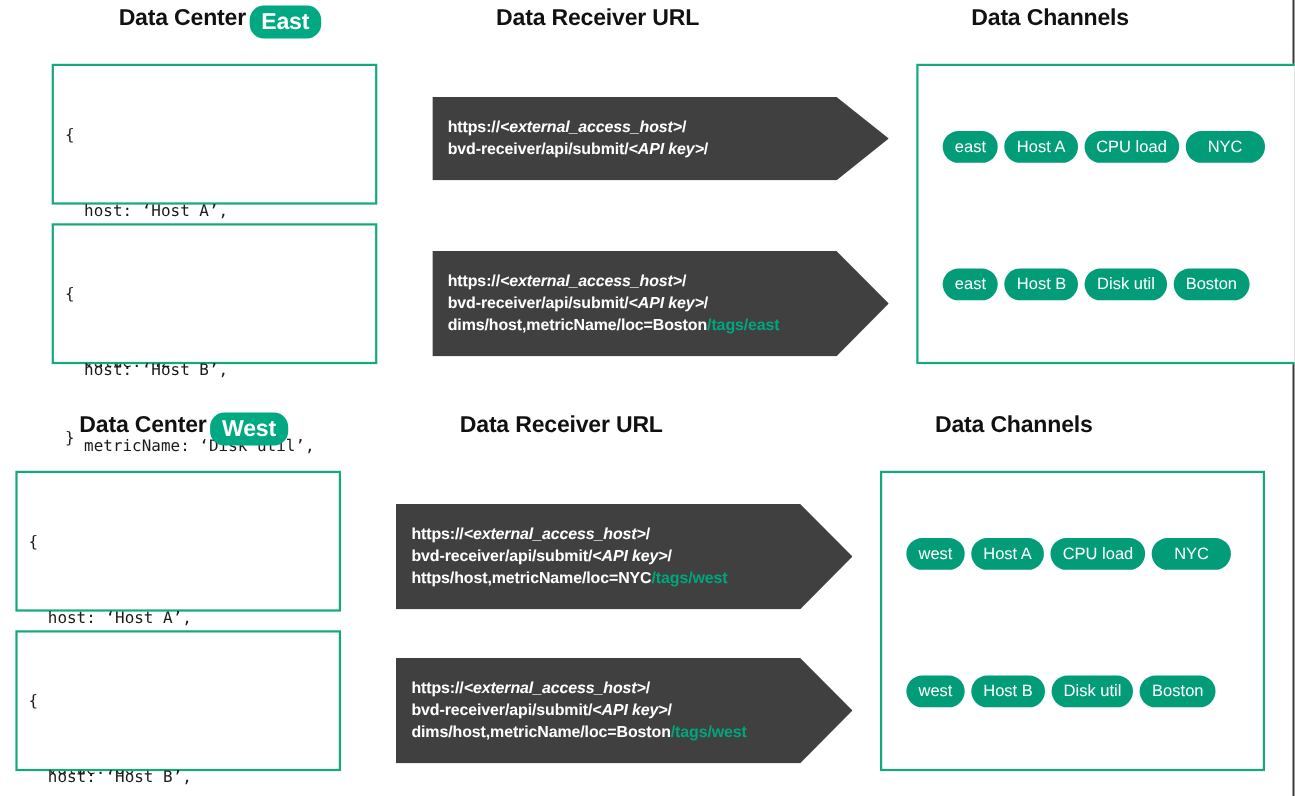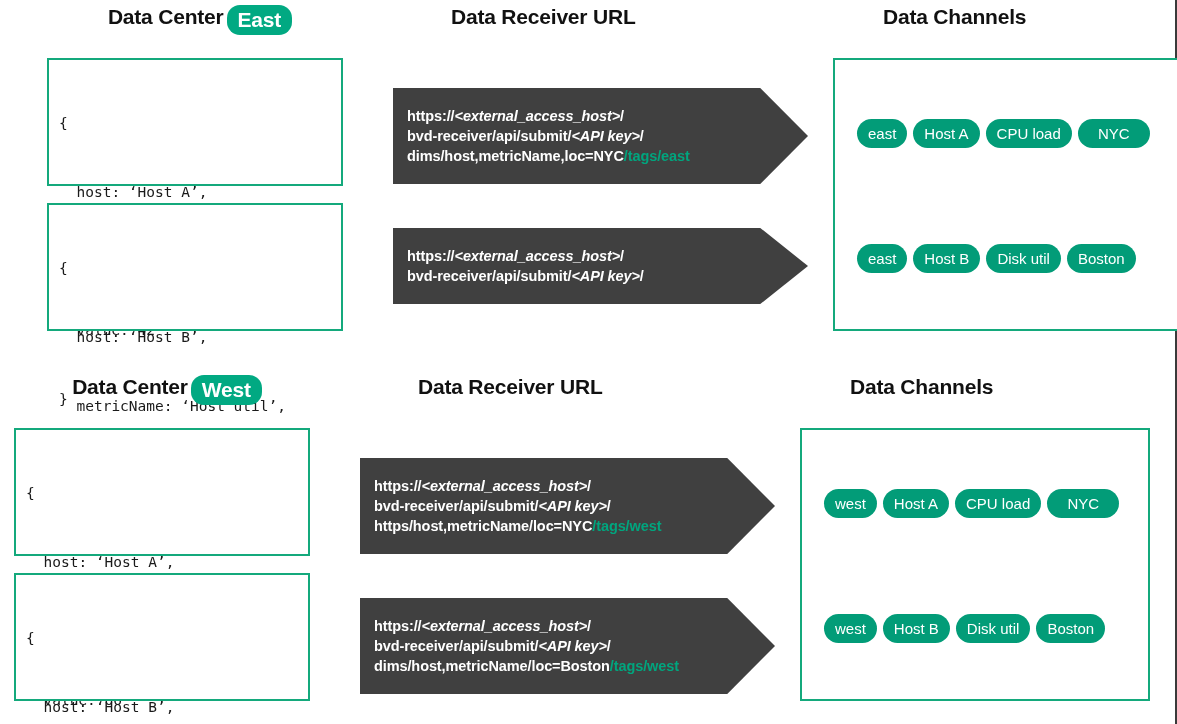--- a/index.html
+++ b/index.html
@@ -121,36 +121,36 @@
     <div class="json-box" style="position:absolute;left:0;top:58px;height:128px;">
       <span class="jl">{</span>
       <span class="jl">  host: ‘Host A’,</span>
       <span class="jl">  metricName: ‘CPU load’,</span>
       <span class="jl">  value: 42</span>
       <span class="jl">}</span>
     </div>
     <div class="json-box" style="position:absolute;left:0;top:203px;height:128px;">
       <span class="jl">{</span>
       <span class="jl">  host: ‘Host B’,</span>
-      <span class="jl">  metricName: ‘Host util’,</span>
+      <span class="jl">  metricName: ‘Disk util’,</span>
       <span class="jl">  value: 17</span>
       <span class="jl">}</span>
     </div>
   </div>
 
   <div class="col col-url">
     <div class="heading">Data Receiver URL</div>
     <div class="url-arrow" style="position:absolute;left:0;top:88px;">
       <div class="url-line"><span>https://</span><em>&lt;external_access_host&gt;</em><span>/</span></div>
       <div class="url-line"><span>bvd-receiver/api/submit/</span><em>&lt;API key&gt;</em><span>/</span></div>
-      <div class="url-line"><span>dims/host,metricName,loc=NYC</span><span class="url-tag">/tags/east</span></div>
     </div>
     <div class="url-arrow" style="position:absolute;left:0;top:228px;">
       <div class="url-line"><span>https://</span><em>&lt;external_access_host&gt;</em><span>/</span></div>
       <div class="url-line"><span>bvd-receiver/api/submit/</span><em>&lt;API key&gt;</em><span>/</span></div>
+      <div class="url-line"><span>dims/host,metricName/loc=Boston</span><span class="url-tag">/tags/east</span></div>
     </div>
   </div>
 
   <div class="col col-channels">
     <div class="heading">Data Channels</div>
     <div class="channels-box" style="position:absolute;left:0;top:58px;height:273px;">
       <div class="chan-row" style="position:absolute;left:0;top:56px;">
         <span class="chip">east</span>
         <span class="chip">Host A</span>
         <span class="chip">CPU load</span>

